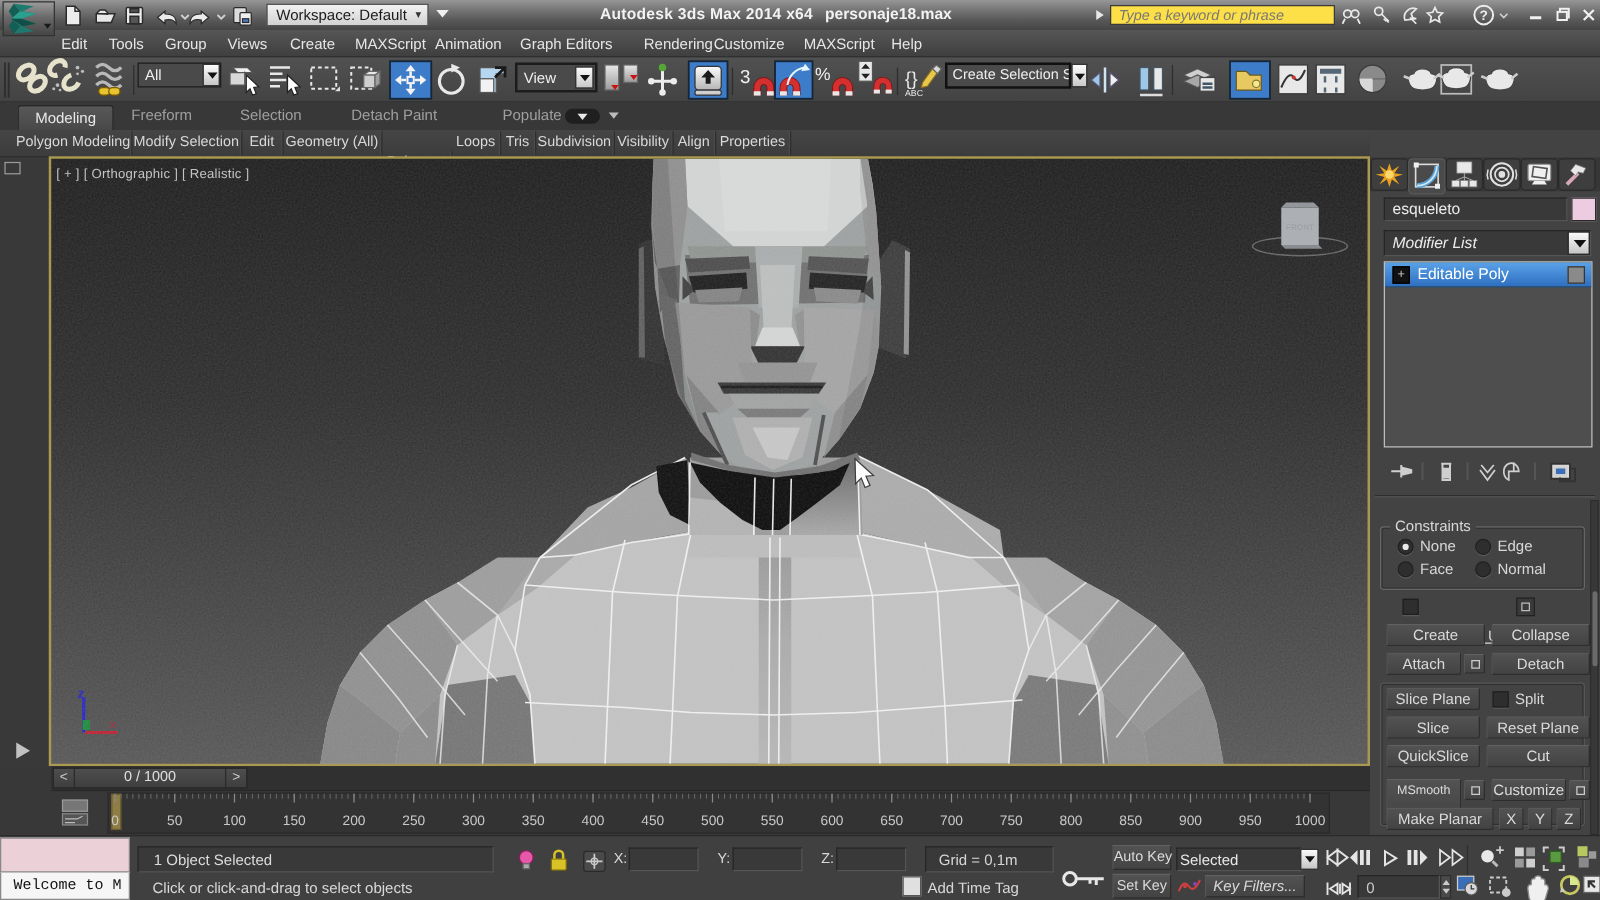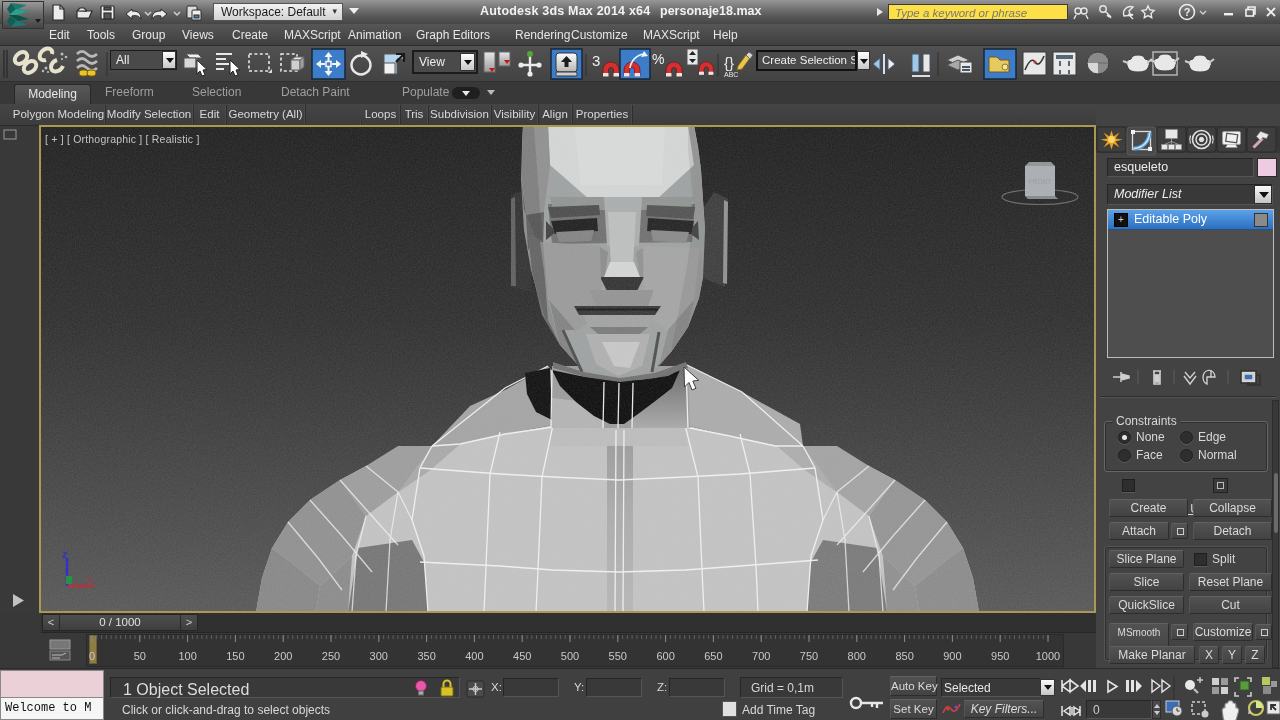--- a/index.html
+++ b/index.html
@@ -869,23 +869,23 @@
     <text x="770.8" y="26" font-size="11" fill="#c9c9c9" text-anchor="middle" font-family="Liberation Sans">800</text>
     <text x="818.6" y="26" font-size="11" fill="#c9c9c9" text-anchor="middle" font-family="Liberation Sans">850</text>
     <text x="866.4" y="26" font-size="11" fill="#c9c9c9" text-anchor="middle" font-family="Liberation Sans">900</text>
     <text x="914.2" y="26" font-size="11" fill="#c9c9c9" text-anchor="middle" font-family="Liberation Sans">950</text>
     <text x="962.0" y="26" font-size="11" fill="#c9c9c9" text-anchor="middle" font-family="Liberation Sans">1000</text>
   </svg>
 
 <div id="statusbar" class="abs"></div>
 
 <div class="abs" style="left:0px;top:670px;width:104px;height:28px;background:#ecd0d8;border:1px solid #888;box-sizing:border-box;"></div>
-<div class="abs" style="left:0px;top:698px;width:104px;height:22px;background:#f6f6f6;border:1px solid #888;border-top:none;box-sizing:border-box;color:#111;font-family:'Liberation Mono',monospace;font-size:12px;padding:3px 0 0 4px;white-space:nowrap;overflow:hidden;">Welcome to M</div>
-
-<div class="abs sunken" style="left:110px;top:677px;width:350px;height:21px;color:#dcdcdc;font-size:16px;padding:3px 0 0 12px;">1 Object Selected</div>
+<div class="abs" style="left:0px;top:698px;width:104px;height:22px;background:#f6f6f6;border:1px solid #888;border-top:none;box-sizing:border-box;color:#111;font-family:'Liberation Mono',monospace;font-size:12px;padding:3px 0 0 4px;white-space:nowrap;overflow:hidden;text-align:center;">Welcome to M</div>
+
+<div class="abs sunken" style="left:110px;top:677px;width:285px;height:21px;color:#dcdcdc;font-size:12px;padding:3px 0 0 12px;">1 Object Selected</div>
 <div class="abs txt" style="left:122px;top:703px;">Click or click-and-drag to select objects</div>
 
 <svg class="abs" style="left:414px;top:678px;" width="76" height="22" viewBox="0 0 76 22">
   <circle cx="7" cy="8" r="5.5" fill="#e858a8" stroke="#8a2060"></circle>
   <rect x="4.5" y="13" width="5" height="4" fill="#aaa" stroke="#666"></rect>
   <rect x="27" y="9" width="12" height="9" rx="1" fill="#d8c228" stroke="#7a6a10"></rect>
   <path d="M29.5,9 v-3 a3.5,3.5 0 0 1 7,0 v3" fill="none" stroke="#d8c228" stroke-width="2"></path>
   <rect x="53" y="3" width="17" height="16" rx="2" fill="#4a4a4a" stroke="#2a2a2a"></rect>
   <path d="M61.5,5 v12 M55,11 h13" stroke="#ccc" stroke-width="1.4"></path>
     <circle cx="61.5" cy="11" r="2.6" fill="none" stroke="#ccc"></circle>

